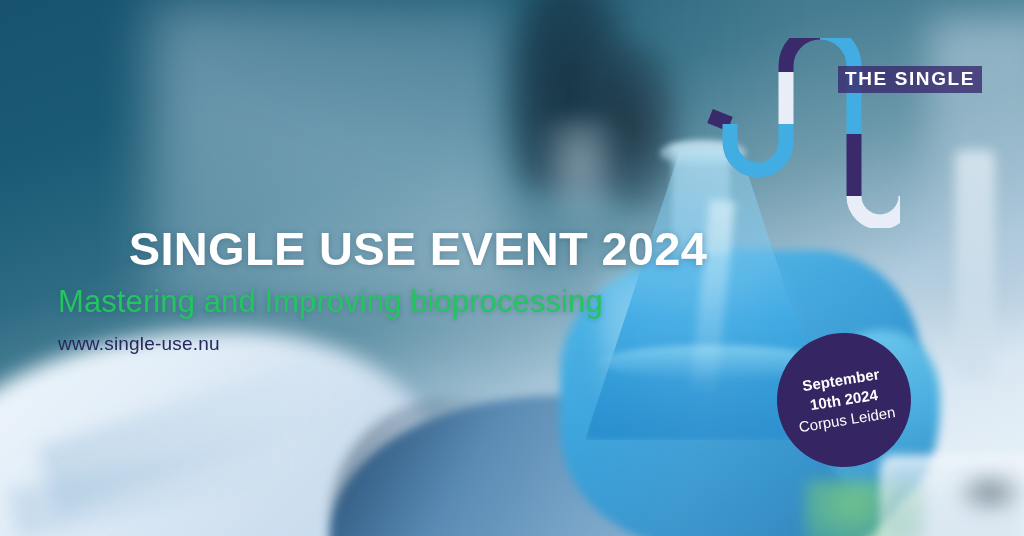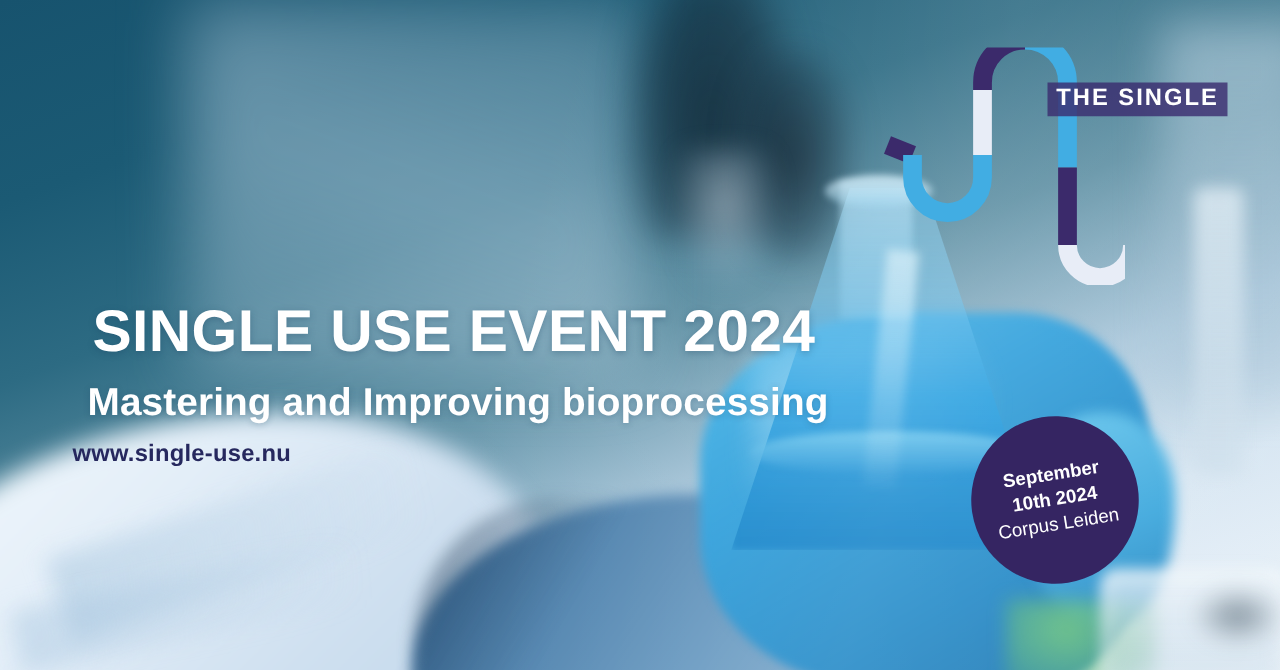--- a/index.html
+++ b/index.html
@@ -277,38 +277,39 @@
     left: 58px;
     top: 224px;
     width: 720px;
   }
   .title {
     font-size: 47px;
     font-weight: bold;
     color: #ffffff;
     letter-spacing: 0.3px;
     line-height: 1.05;
-    margin: 16px;
+    margin: 0;
     text-shadow: 0 1px 6px rgba(30,70,100,0.35);
     white-space: nowrap;
+    text-align: center;
   }
   .subtitle {
     font-size: 31px;
-    font-weight: bold;
-    color: #ffffff;
+    font-weight: normal;
+    color: #22c55e;
     letter-spacing: 0.1px;
     line-height: 1.1;
-    margin: 12px 0 0 12px;
+    margin: 12px 0 0 0;
     text-shadow: 0 1px 5px rgba(30,70,100,0.30);
     white-space: nowrap;
   }
   .weburl {
     display: inline-block;
     font-size: 19px;
-    font-weight: bold;
+    font-weight: normal;
     color: #26285e;
     letter-spacing: 0.2px;
     margin: 14px 0 0 0;
     text-decoration: none;
     white-space: nowrap;
   }
 
   
   .date-badge {
     position: absolute;

